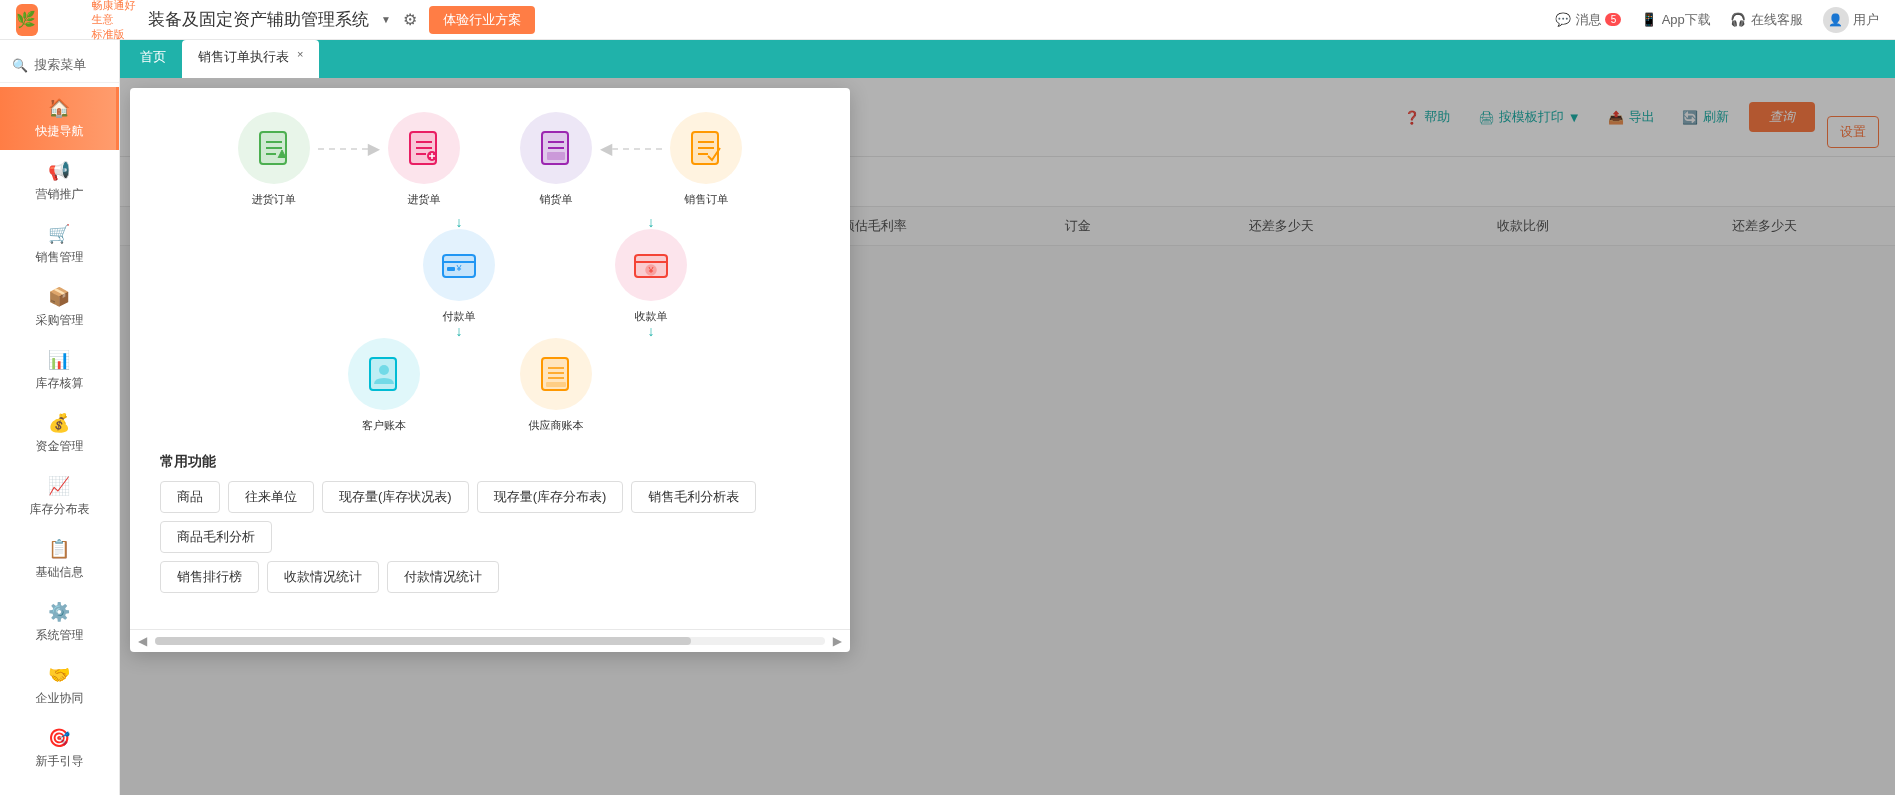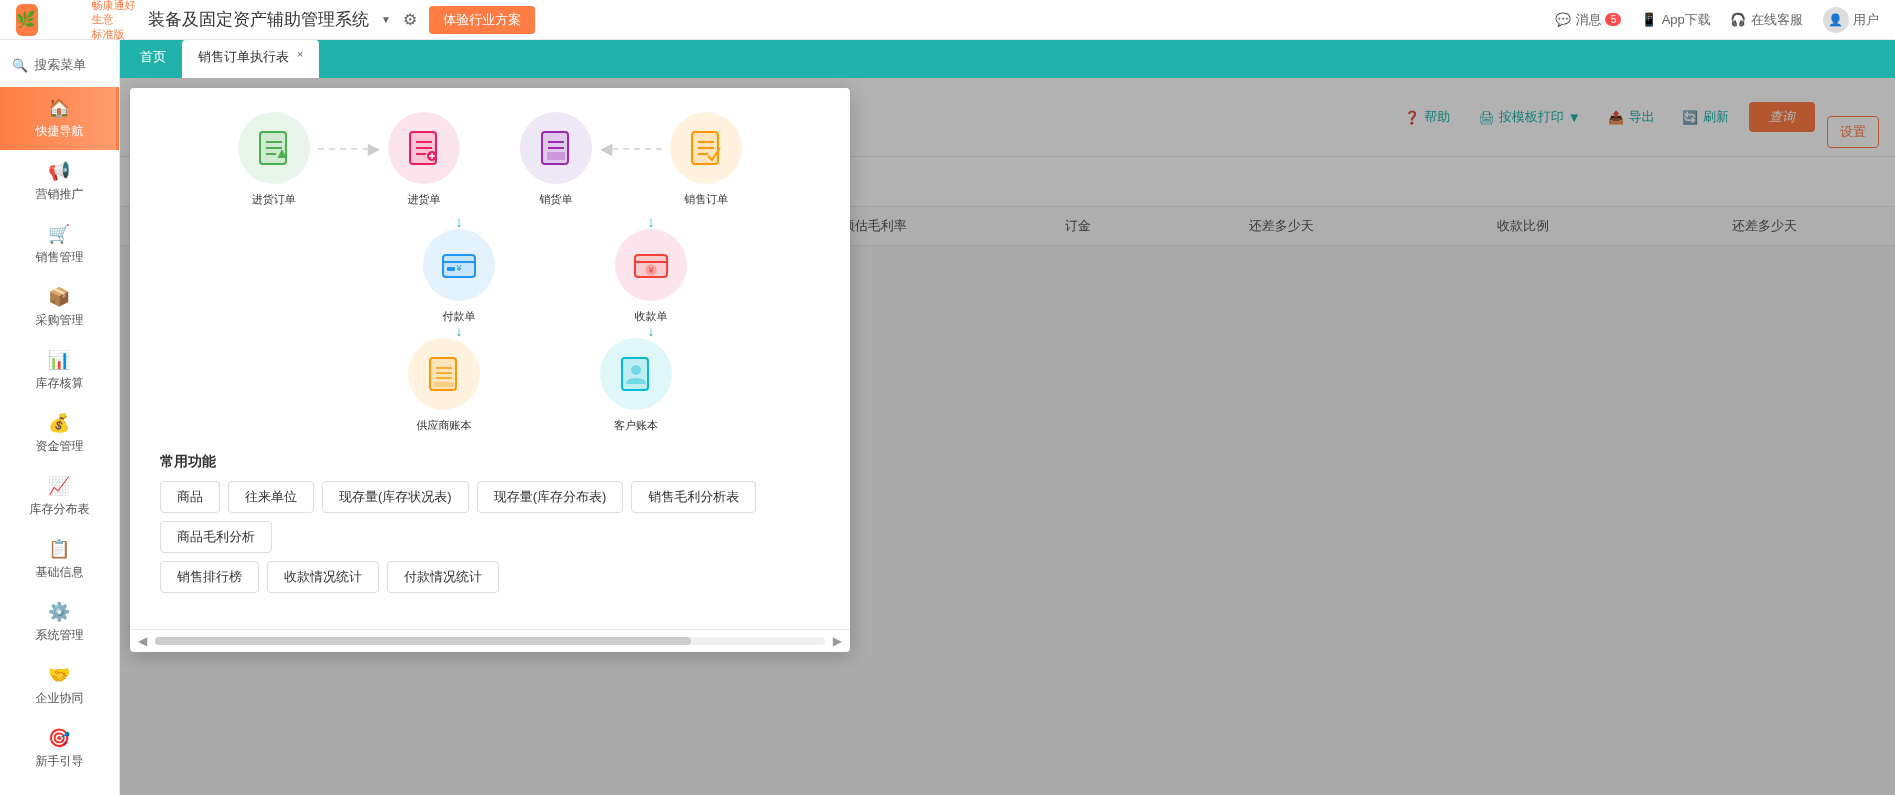--- a/index.html
+++ b/index.html
@@ -677,48 +677,48 @@
                       <text x="20" y="28" fill="#f44336" font-size="9" text-anchor="middle">¥</text>
                     </svg>
                   </div>
                   <span class="flow-label">收款单</span>
                 </div>
                 <div class="solid-arrow-down">↓</div>
               </div>
             </div>
 
             <div style="display:flex;justify-content:center;gap:0;margin-bottom:20px;">
+              <div style="margin-left:40px;">
+                <div class="flow-col">
+                  <div class="flow-circle" style="background:#e0f7fa;">
+                    <svg width="40" height="40" viewBox="0 0 40 40">
+                      <rect x="6" y="4" width="26" height="32" rx="3" fill="#00bcd4" opacity="0.15"></rect>
+                      <rect x="6" y="4" width="26" height="32" rx="3" stroke="#00bcd4" stroke-width="2" fill="none"></rect>
+                      <circle cx="20" cy="16" r="5" fill="#00bcd4" opacity="0.4"></circle>
+                      <path d="M10 30 Q10 24 20 24 Q30 24 30 30" fill="#00bcd4" opacity="0.4"></path>
+                    </svg>
+                  </div>
+                  <span class="flow-label">客户账本</span>
+                </div>
+              </div>
               <div style="margin-right:80px;margin-left:100px;">
                 <div class="flow-col">
                   <div class="flow-circle" style="background:#fff3e0;">
                     <svg width="40" height="40" viewBox="0 0 40 40">
                       <rect x="6" y="4" width="26" height="32" rx="3" fill="#ff9800" opacity="0.15"></rect>
                       <rect x="6" y="4" width="26" height="32" rx="3" stroke="#ff9800" stroke-width="2" fill="none"></rect>
                       <line x1="12" y1="14" x2="28" y2="14" stroke="#ff9800" stroke-width="1.5"></line>
                       <line x1="12" y1="19" x2="28" y2="19" stroke="#ff9800" stroke-width="1.5"></line>
                       <line x1="12" y1="24" x2="28" y2="24" stroke="#ff9800" stroke-width="1.5"></line>
                       <rect x="10" y="28" width="20" height="5" rx="1" fill="#ff9800" opacity="0.3"></rect>
                     </svg>
                   </div>
                   <span class="flow-label">供应商账本</span>
                 </div>
               </div>
-              <div style="margin-left:40px;">
-                <div class="flow-col">
-                  <div class="flow-circle" style="background:#e0f7fa;">
-                    <svg width="40" height="40" viewBox="0 0 40 40">
-                      <rect x="6" y="4" width="26" height="32" rx="3" fill="#00bcd4" opacity="0.15"></rect>
-                      <rect x="6" y="4" width="26" height="32" rx="3" stroke="#00bcd4" stroke-width="2" fill="none"></rect>
-                      <circle cx="20" cy="16" r="5" fill="#00bcd4" opacity="0.4"></circle>
-                      <path d="M10 30 Q10 24 20 24 Q30 24 30 30" fill="#00bcd4" opacity="0.4"></path>
-                    </svg>
-                  </div>
-                  <span class="flow-label">客户账本</span>
-                </div>
-              </div>
             </div>
 
             <div class="common-functions">
               <div class="common-title">常用功能</div>
               <div class="func-buttons">
                 <button class="func-btn">商品</button>
                 <button class="func-btn">往来单位</button>
                 <button class="func-btn">现存量(库存状况表)</button>
                 <button class="func-btn">现存量(库存分布表)</button>
                 <button class="func-btn">销售毛利分析表</button>

